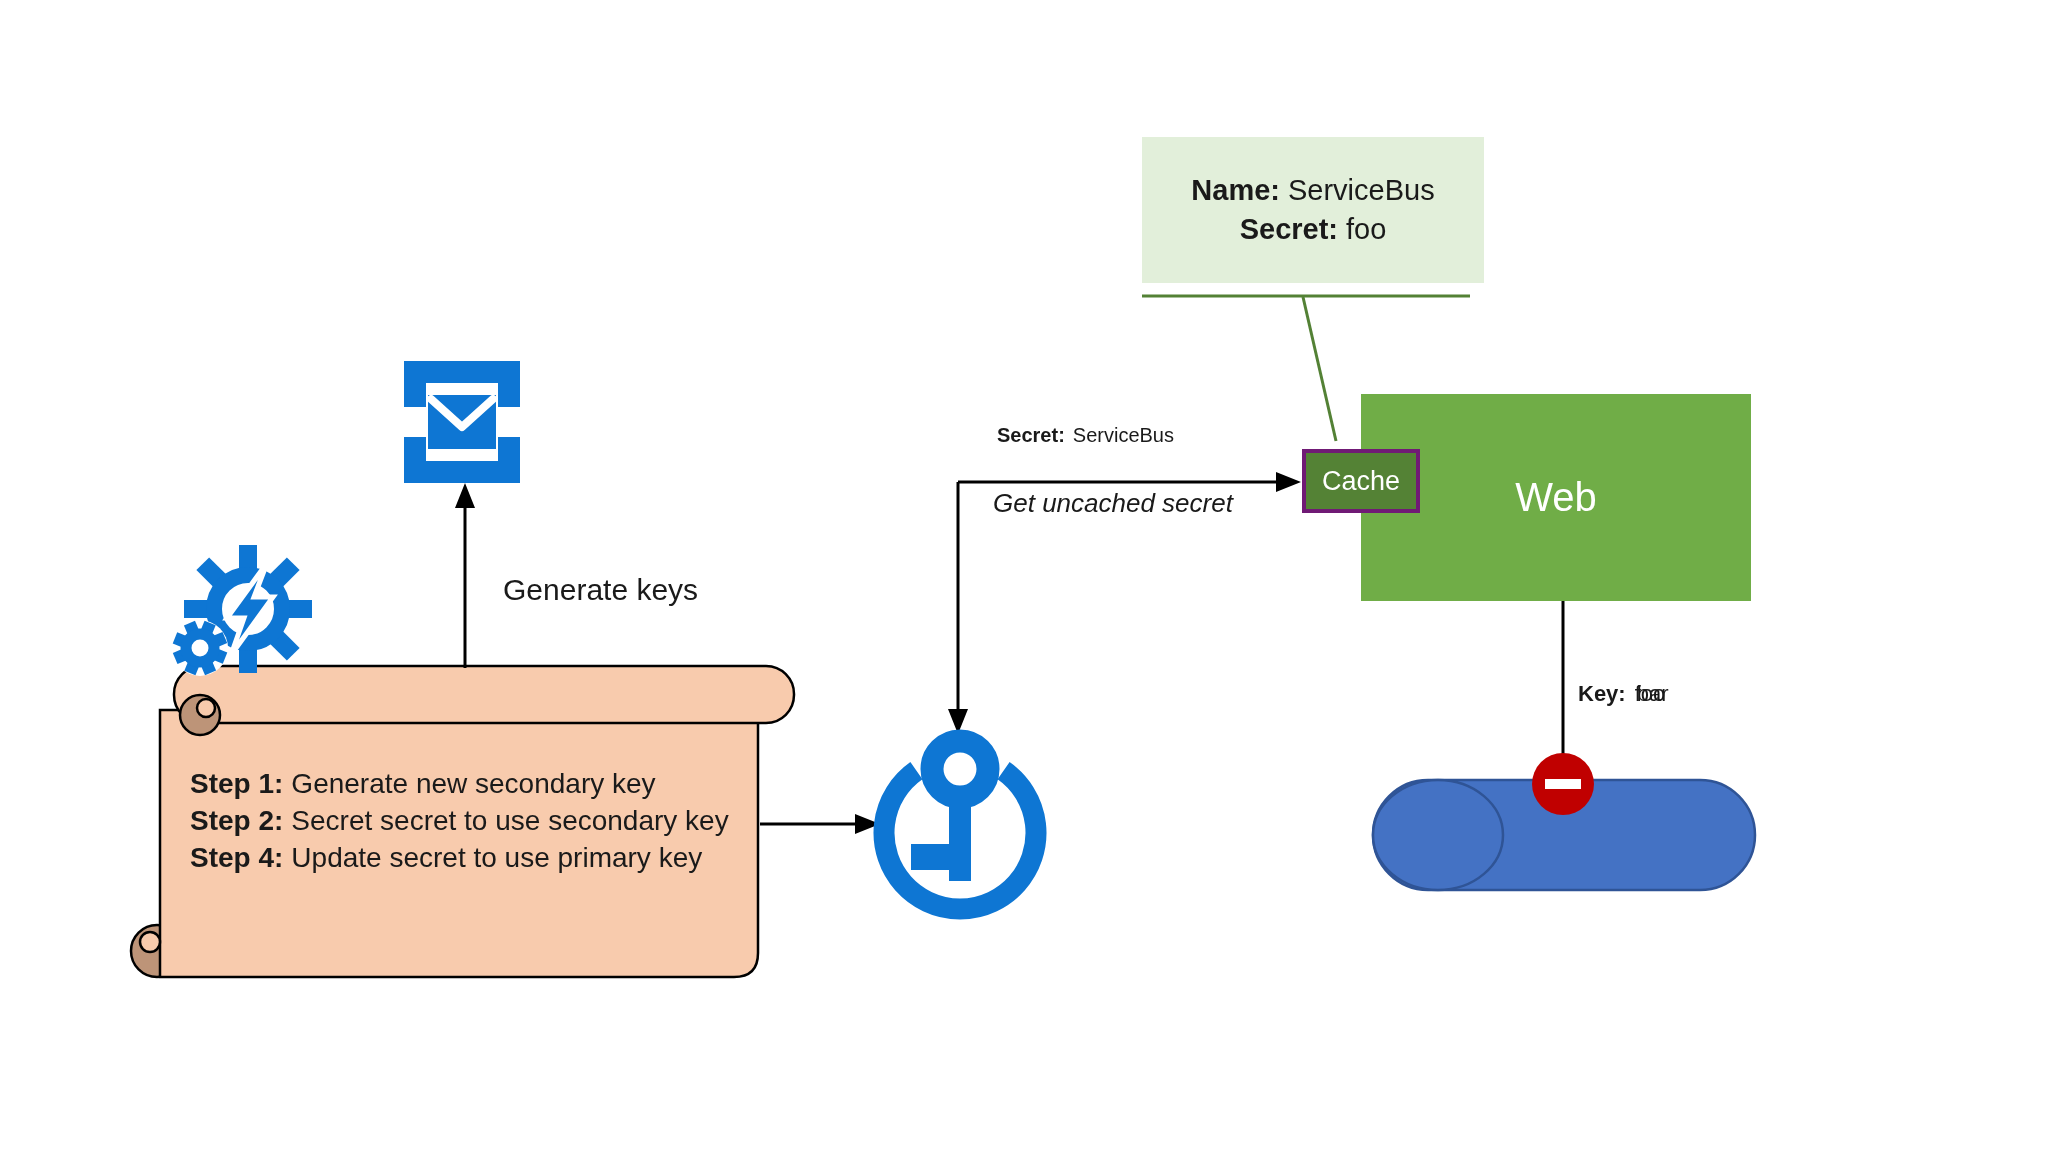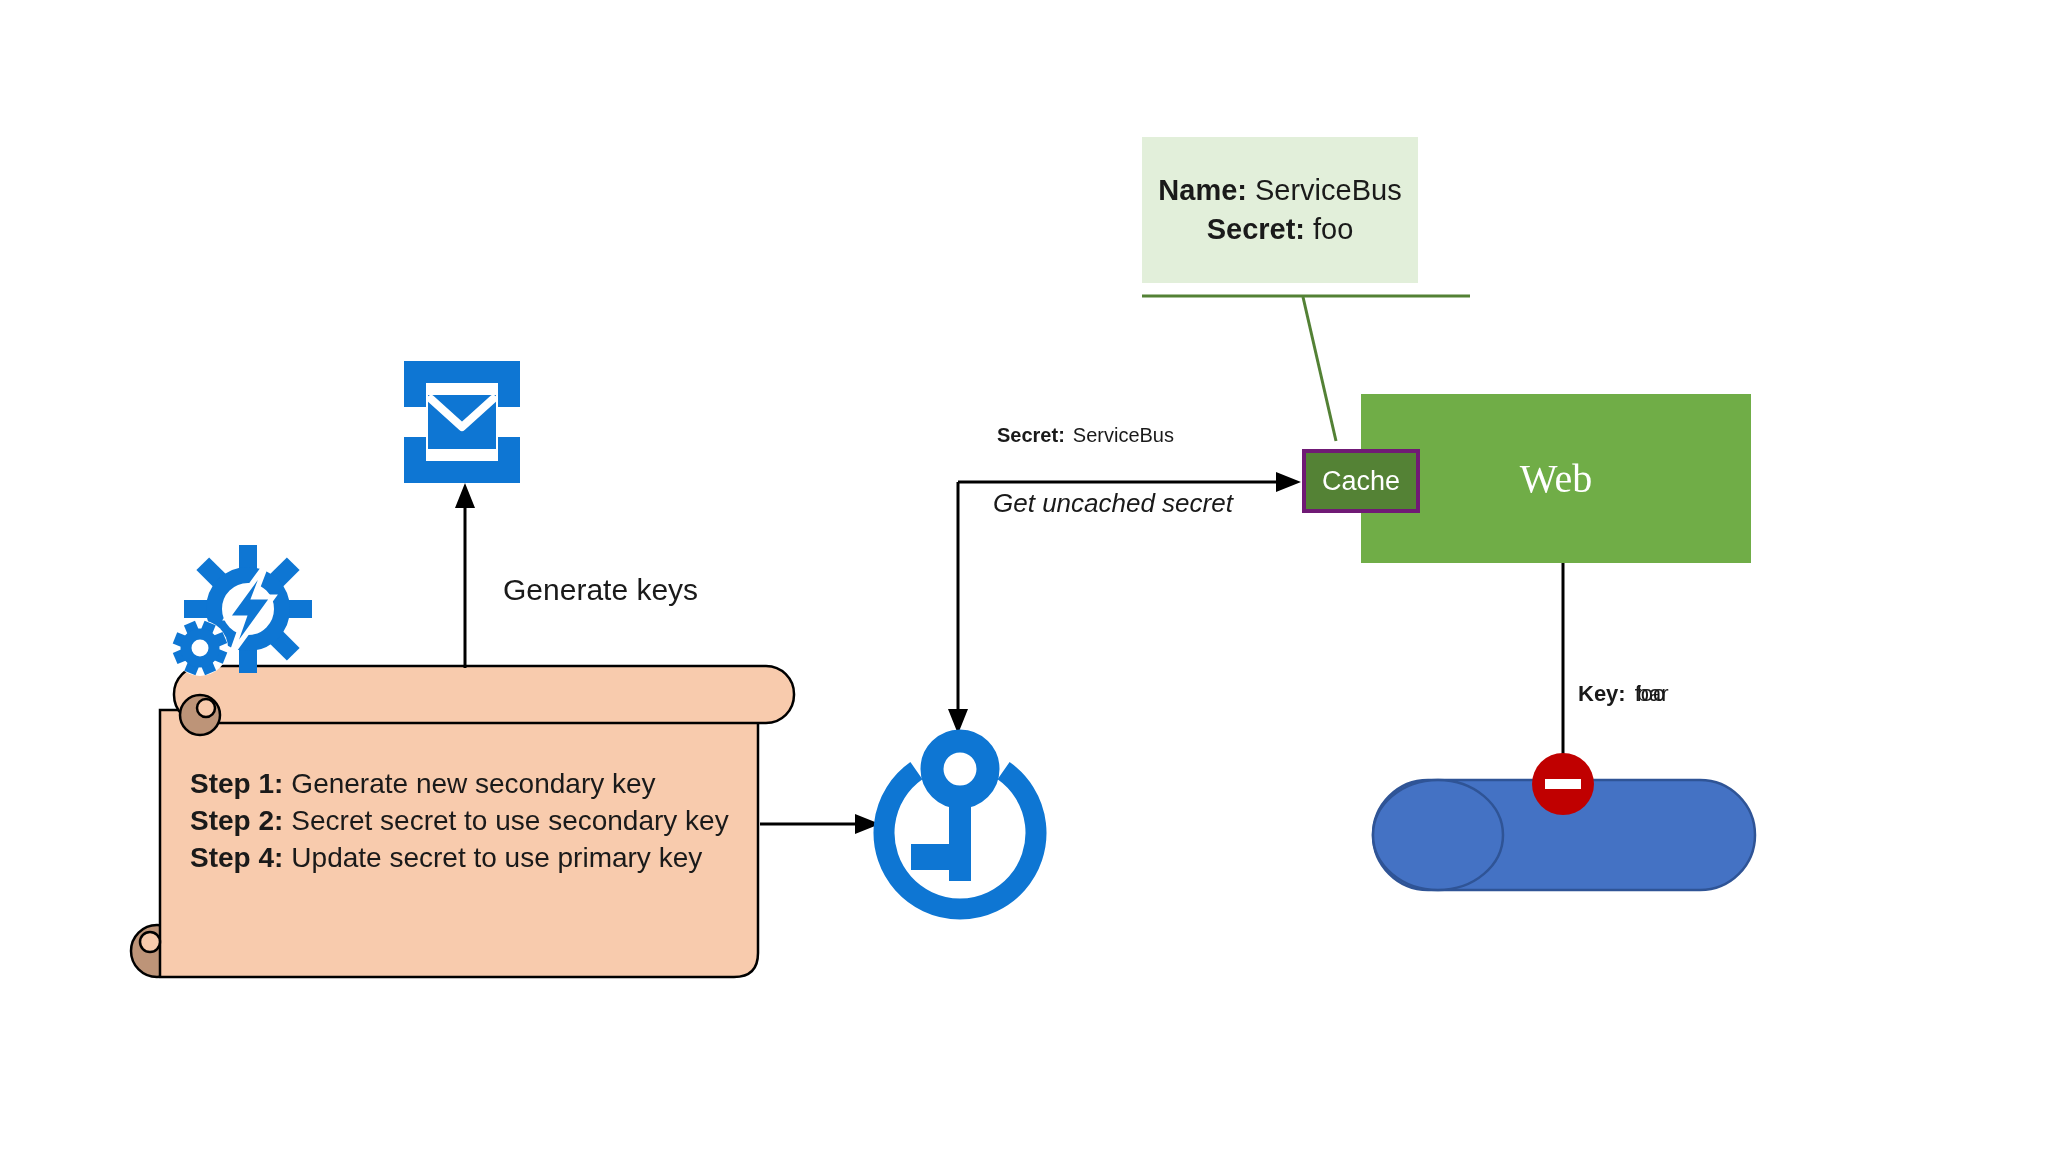--- a/index.html
+++ b/index.html
@@ -5,35 +5,35 @@
   html,body{margin:0;padding:0;background:#ffffff;}
   .canvas{
     position:relative;width:2048px;height:1152px;background:#ffffff;overflow:hidden;
     font-family:"Liberation Sans",sans-serif;color:#1a1a1a;
   }
   svg.layer{position:absolute;left:0;top:0;pointer-events:none;}
   .abs{position:absolute;}
 
   
   .tooltip-box{
-    left:1142px;top:137px;width:276px;height:146px;background:#e2efda;
+    left:1142px;top:137px;width:342px;height:146px;background:#e2efda;
     display:flex;flex-direction:column;justify-content:center;align-items:center;
     font-size:29px;line-height:39px;text-align:center;
   }
   .tooltip-box b{margin-right:8px;}
 
   
   .secret-label{left:997px;top:424px;font-size:20px;white-space:nowrap;}
   .secret-label b{margin-right:8px;}
   .action-label{left:993px;top:488px;font-size:26px;font-style:italic;white-space:nowrap;}
 
   
   .web-box{
-    left:1361px;top:394px;width:390px;height:169px;background:#70ad47;
-    color:#ffffff;font-size:40px;display:flex;align-items:center;justify-content:center;font-family:Liberation Serif, serif;
+    left:1361px;top:394px;width:390px;height:207px;background:#70ad47;
+    color:#ffffff;font-size:40px;display:flex;align-items:center;justify-content:center;
   }
   .cache-box{
     left:1302px;top:449px;width:118px;height:64px;background:#548235;
     border:4px solid #701a75;box-sizing:border-box;color:#ffffff;font-size:27px;
     display:flex;align-items:center;justify-content:center;z-index:3;
   }
 
   
   .key-label{left:1578px;top:681px;font-size:22px;font-weight:bold;white-space:nowrap;}
   .key-label .vals{position:relative;display:inline-block;font-weight:normal;margin-left:9px;}

